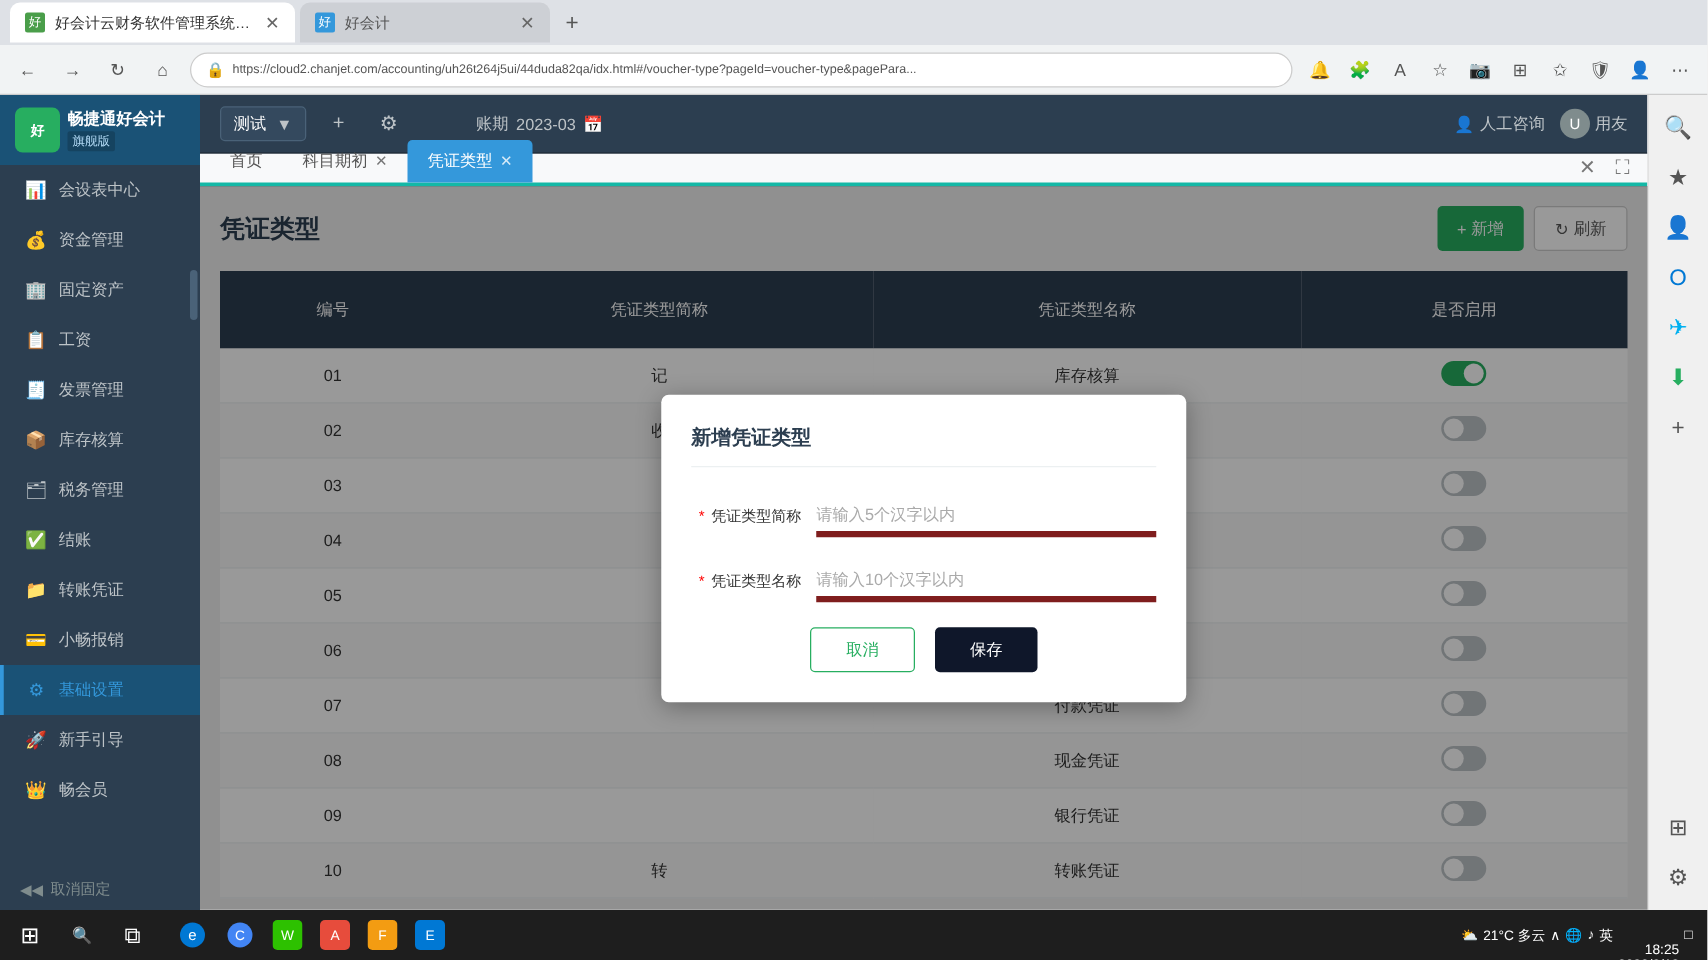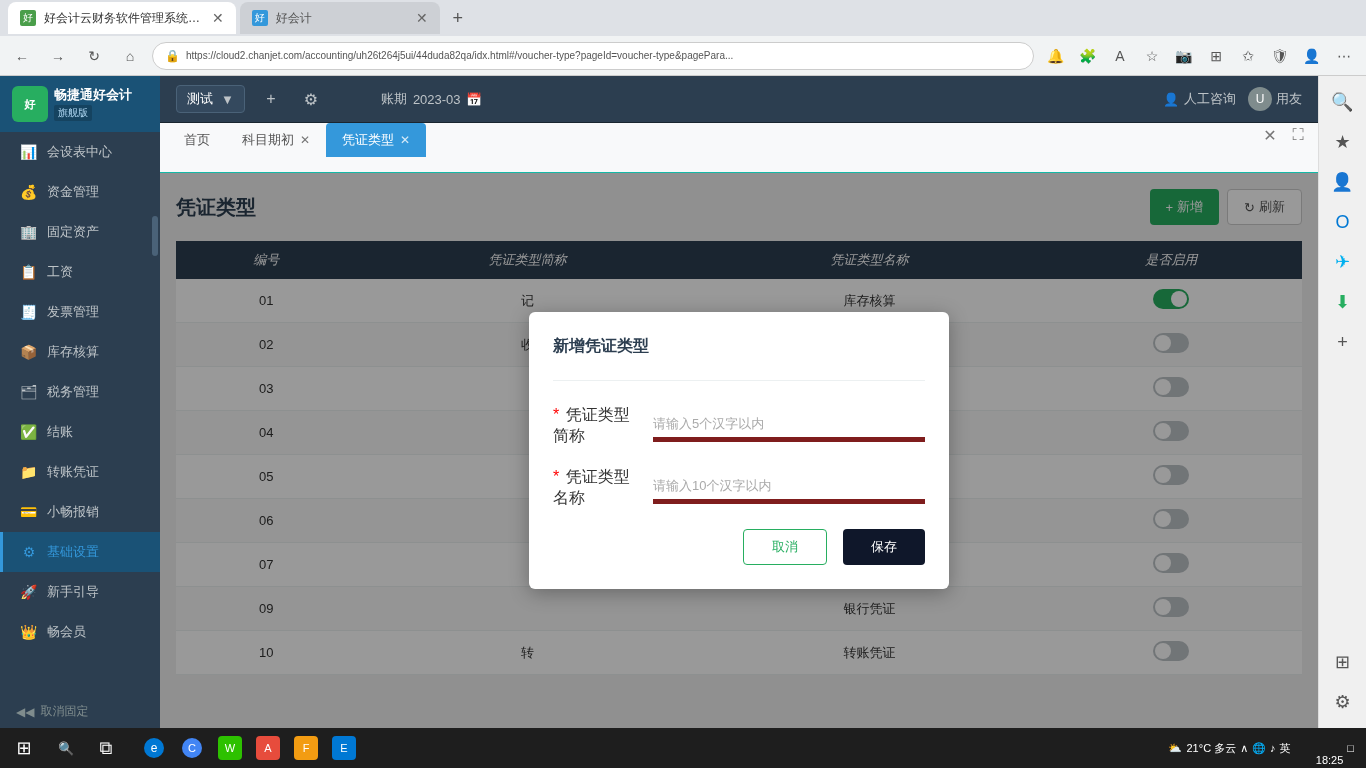--- a/index.html
+++ b/index.html
@@ -44,57 +44,57 @@
     .company-selector { background: #34495e; color: white; border: 1px solid #4a6278; border-radius: 4px; padding: 4px 10px; font-size: 13px; display: flex; align-items: center; gap: 8px; cursor: pointer; }
     .company-selector-arrow { color: #bdc3c7; }
     .toolbar-btn { width: 28px; height: 28px; display: flex; align-items: center; justify-content: center; color: #bdc3c7; cursor: pointer; font-size: 16px; }
     .period-section { display: flex; align-items: center; gap: 6px; color: #bdc3c7; font-size: 13px; margin-left: 44px; }
     .toolbar-right { margin-left: auto; display: flex; align-items: center; gap: 12px; }
     .consult-btn { display: flex; align-items: center; gap: 4px; color: #bdc3c7; cursor: pointer; font-size: 13px; }
     .user-btn { display: flex; align-items: center; gap: 4px; color: #bdc3c7; cursor: pointer; font-size: 13px; }
     .user-avatar { width: 24px; height: 24px; background: #7f8c8d; border-radius: 50%; display: flex; align-items: center; justify-content: center; font-size: 12px; color: white; }
 
     
-    .content-tabs { background: #f8f9fa; border-bottom: 1px solid #14b8a6; display: flex; align-items: flex-start; height: 50px; padding: 0 8px; }
+    .content-tabs { background: #f8f9fa; border-bottom: 3px solid #14b8a6; display: flex; align-items: flex-end; height: 26px; padding: 0 8px; }
     .content-tab { padding: 8px 16px; font-size: 13px; color: #555; cursor: pointer; border-radius: 4px 4px 0 0; display: flex; align-items: center; gap: 6px; }
     .content-tab.active { background: #3498db; color: white; }
     .content-tab-close { font-size: 12px; cursor: pointer; opacity: 0.8; }
     .tab-expand-btn { margin-left: auto; display: flex; gap: 4px; }
     .tab-expand-icon { cursor: pointer; color: #777; font-size: 16px; width: 24px; height: 24px; display: flex; align-items: center; justify-content: center; }
 
     
     .page-content { flex: 1; padding: 16px; overflow: auto; position: relative; }
     .page-header { display: flex; align-items: center; justify-content: space-between; margin-bottom: 16px; }
     .page-title { font-size: 20px; font-weight: bold; color: #2c3e50; }
     .header-actions { display: flex; gap: 8px; }
     .btn-primary { background: #27ae60; color: white; border: none; padding: 8px 16px; border-radius: 4px; cursor: pointer; font-size: 13px; display: flex; align-items: center; gap: 4px; }
     .btn-secondary { background: white; color: #555; border: 1px solid #ccc; padding: 8px 16px; border-radius: 4px; cursor: pointer; font-size: 13px; display: flex; align-items: center; gap: 4px; }
 
     
     .data-table { width: 100%; border-collapse: collapse; }
-    .data-table th { background: #2c3e50; color: white; padding: 10px 16px; text-align: center; font-size: 13px; font-weight: normal; font-style: italic; }
+    .data-table th { background: #2c3e50; color: white; padding: 22px 16px; text-align: center; font-size: 13px; font-weight: normal; }
     .data-table td { padding: 10px 16px; text-align: center; font-size: 13px; color: #333; background: white; border-bottom: 1px solid #ecf0f1; }
     .data-table tr:nth-child(even) td { background: #f9f9f9; }
     .toggle-switch { width: 36px; height: 20px; border-radius: 10px; cursor: pointer; position: relative; display: inline-block; }
     .toggle-switch.on { background: #27ae60; }
     .toggle-switch.off { background: #bdc3c7; }
     .toggle-knob { width: 16px; height: 16px; background: white; border-radius: 50%; position: absolute; top: 2px; transition: left 0.2s; }
     .toggle-switch.on .toggle-knob { left: 18px; }
     .toggle-switch.off .toggle-knob { left: 2px; }
 
     
     .modal-overlay { position: absolute; top: 0; left: 0; right: 0; bottom: 0; background: rgba(0,0,0,0.4); display: flex; align-items: center; justify-content: center; z-index: 100; }
     .modal { background: white; border-radius: 6px; padding: 24px; width: 420px; box-shadow: 0 4px 20px rgba(0,0,0,0.3); }
-    .modal-title { font-size: 16px; font-weight: bold; color: #2c3e50; margin-bottom: 24px; padding-bottom: 23px; border-bottom: 1px solid #ecf0f1; }
+    .modal-title { font-size: 16px; font-weight: bold; color: #2c3e50; margin-bottom: 24px; padding-bottom: 12px; border-bottom: 1px solid #ecf0f1; }
     .form-row { display: flex; align-items: center; margin-bottom: 20px; }
-    .form-label { width: 100px; padding-right: 12px; font-size: 16px; color: #333; flex-shrink: 0; }
+    .form-label { width: 100px; text-align: right; padding-right: 12px; font-size: 12px; color: #333; flex-shrink: 0; }
     .form-label .required { color: red; margin-right: 2px; }
     .form-input { flex: 1; border: none; border-bottom: 5px solid #7f1d1d; padding: 6px 0; font-size: 13px; color: #333; outline: none; }
     .form-input::placeholder { color: #aaa; }
-    .modal-footer { display: flex; justify-content: flex-end; gap: 16px; margin-top: 8px; }
+    .modal-footer { display: flex; justify-content: center; gap: 16px; margin-top: 8px; }
     .btn-cancel { background: white; color: #27ae60; border: 1px solid #27ae60; padding: 8px 28px; border-radius: 4px; cursor: pointer; font-size: 13px; }
     .btn-save { background: #0f172a; color: white; border: none; padding: 8px 28px; border-radius: 4px; cursor: pointer; font-size: 13px; }
 
     
     .right-sidebar { width: 48px; background: #f0f0f0; border-left: 1px solid #ddd; display: flex; flex-direction: column; align-items: center; padding: 8px 0; gap: 4px; }
     .right-sidebar-icon { width: 36px; height: 36px; display: flex; align-items: center; justify-content: center; border-radius: 6px; cursor: pointer; color: #555; font-size: 18px; }
     .right-sidebar-icon.accent { color: #3498db; }
 
     
     .taskbar { background: #1e1e1e; height: 40px; display: flex; align-items: center; padding: 0 4px; gap: 4px; }
@@ -346,20 +346,30 @@
     <td>
       <div class="toggle-switch off">
         <div class="toggle-knob"></div>
       </div>
     </td>
   </tr>
             <tr>
     <td>07</td>
     <td></td>
     <td>付款凭证</td>
+    <td>
+      <div class="toggle-switch off">
+        <div class="toggle-knob"></div>
+      </div>
+    </td>
+  </tr>
+            <tr>
+    <td>08</td>
+    <td></td>
+    <td>现金凭证</td>
     <td>
       <div class="toggle-switch off">
         <div class="toggle-knob"></div>
       </div>
     </td>
   </tr>
             <tr>
     <td>09</td>
     <td></td>
     <td>银行凭证</td>

